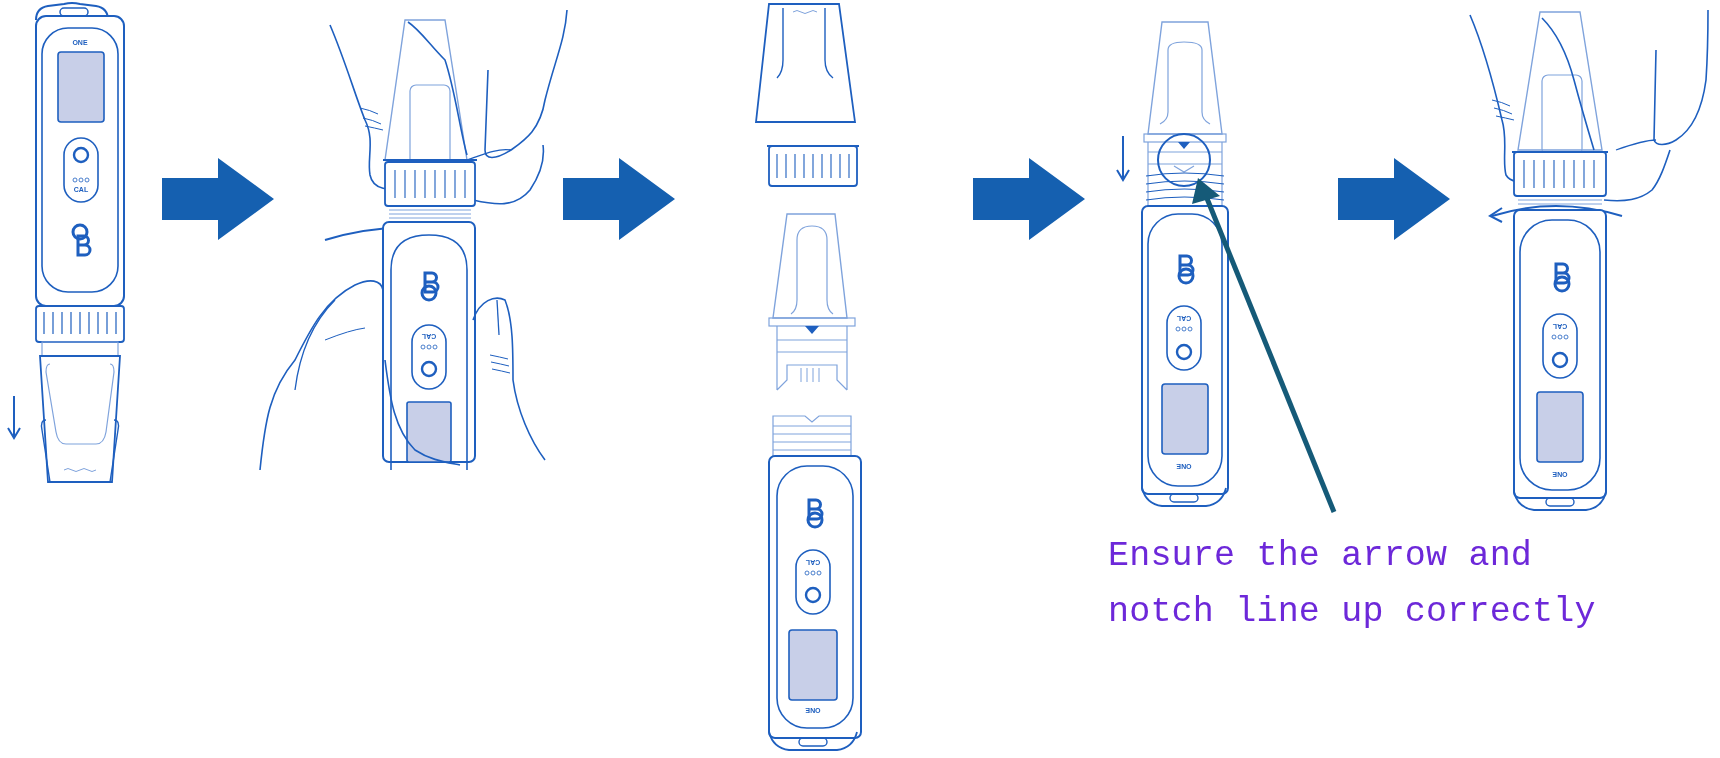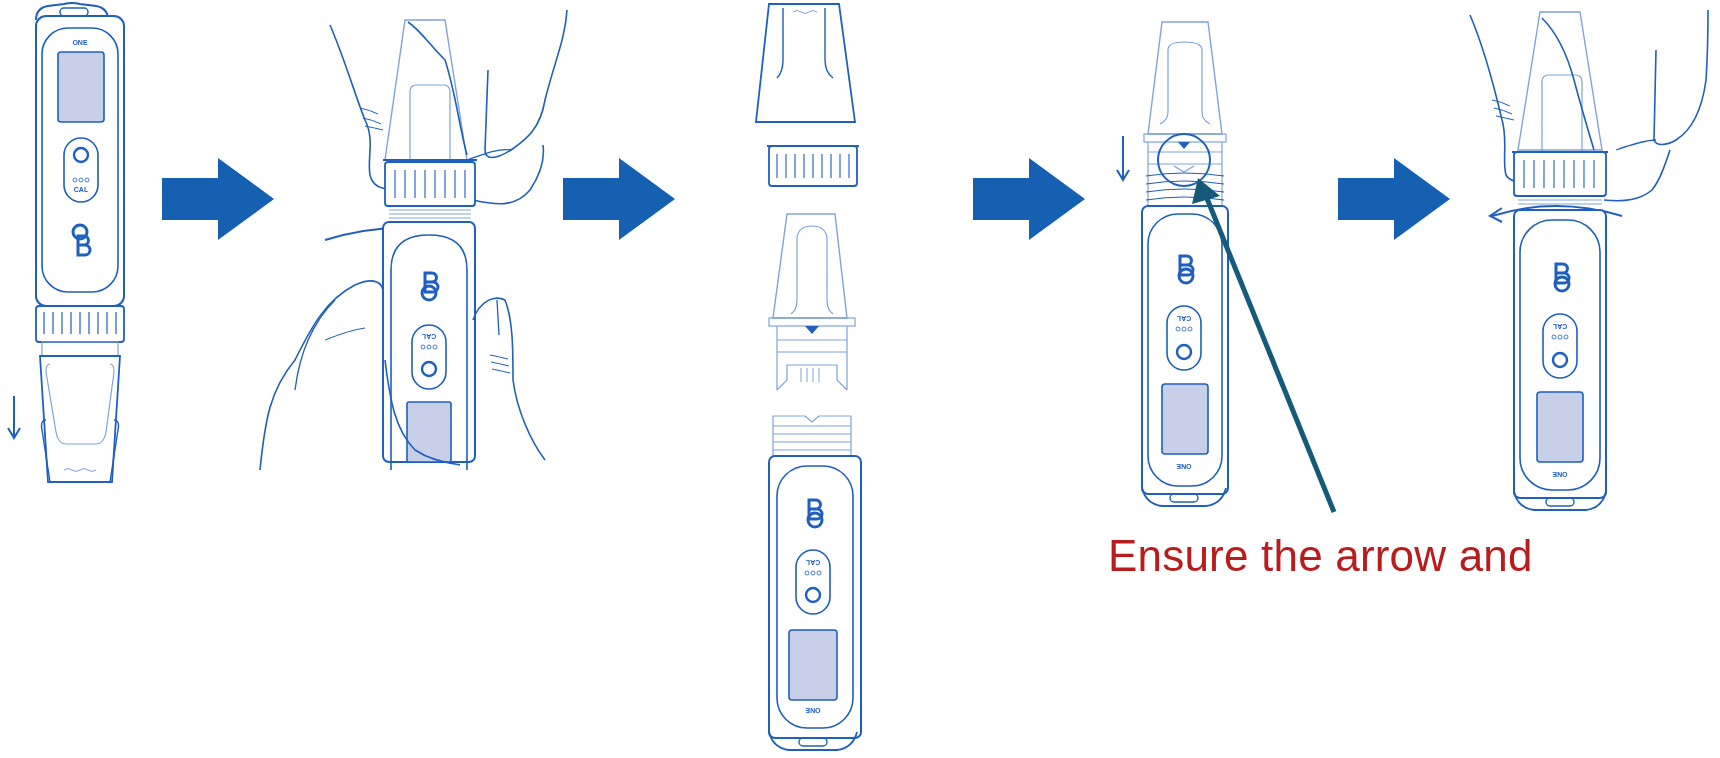--- a/index.html
+++ b/index.html
@@ -1,20 +1,20 @@
 <!DOCTYPE html>
 <html><head>
 <meta charset="utf-8">
 <style>
   html,body{margin:0;padding:0;background:#ffffff;}
   body{width:1720px;height:758px;position:relative;overflow:hidden;font-family:"DejaVu Sans","Liberation Sans",sans-serif;}
   .step{position:absolute;}
   .step svg{display:block;overflow:visible;}
   .flow-arrow{position:absolute;width:112px;height:82px;}
-  .caption{position:absolute;left:1108px;top:528px;font-family:Liberation Sans, sans-serif;font-size:44px;line-height:56px;color:#b91c1c;letter-spacing:0.2px;}
+  .caption{position:absolute;left:1108px;top:528px;font-family:Liberation Mono, monospace;font-size:35px;line-height:56px;color:#6d28d9;letter-spacing:0.2px;}
   .caption div{white-space:nowrap;}
   .dev-label{font-family:"Liberation Sans","DejaVu Sans",sans-serif;font-weight:bold;}
 </style>
 </head>
 <body>
 
 <svg width="0" height="0" style="position:absolute">
   <defs>
 
     <g id="logo-b">
@@ -277,13 +277,14 @@
     <circle cx="90" cy="360" r="7" fill="none" stroke="#1e5fbf" stroke-width="2.4"></circle>
     <rect x="67" y="392" width="46" height="70" rx="3" fill="#c8cfe8" stroke="#1e5fbf" stroke-width="1.6"></rect>
     <text x="90" y="478" text-anchor="middle" font-size="7" fill="#1e5fbf" class="dev-label" transform="rotate(180 90 475)">ONE</text>
     <path d="M44,492 Q48,508 64,510 L116,510 Q132,508 136,492" fill="none" stroke="#1e5fbf" stroke-width="1.8"></path>
     <rect x="76" y="498" width="28" height="8" rx="4" fill="none" stroke="#1e5fbf" stroke-width="1.4"></rect>
   </svg>
 </div>
 
 <div class="caption">
   <div>Ensure the arrow and</div>
+  <div>notch line up correctly</div>
 </div>
 
 </body></html>

